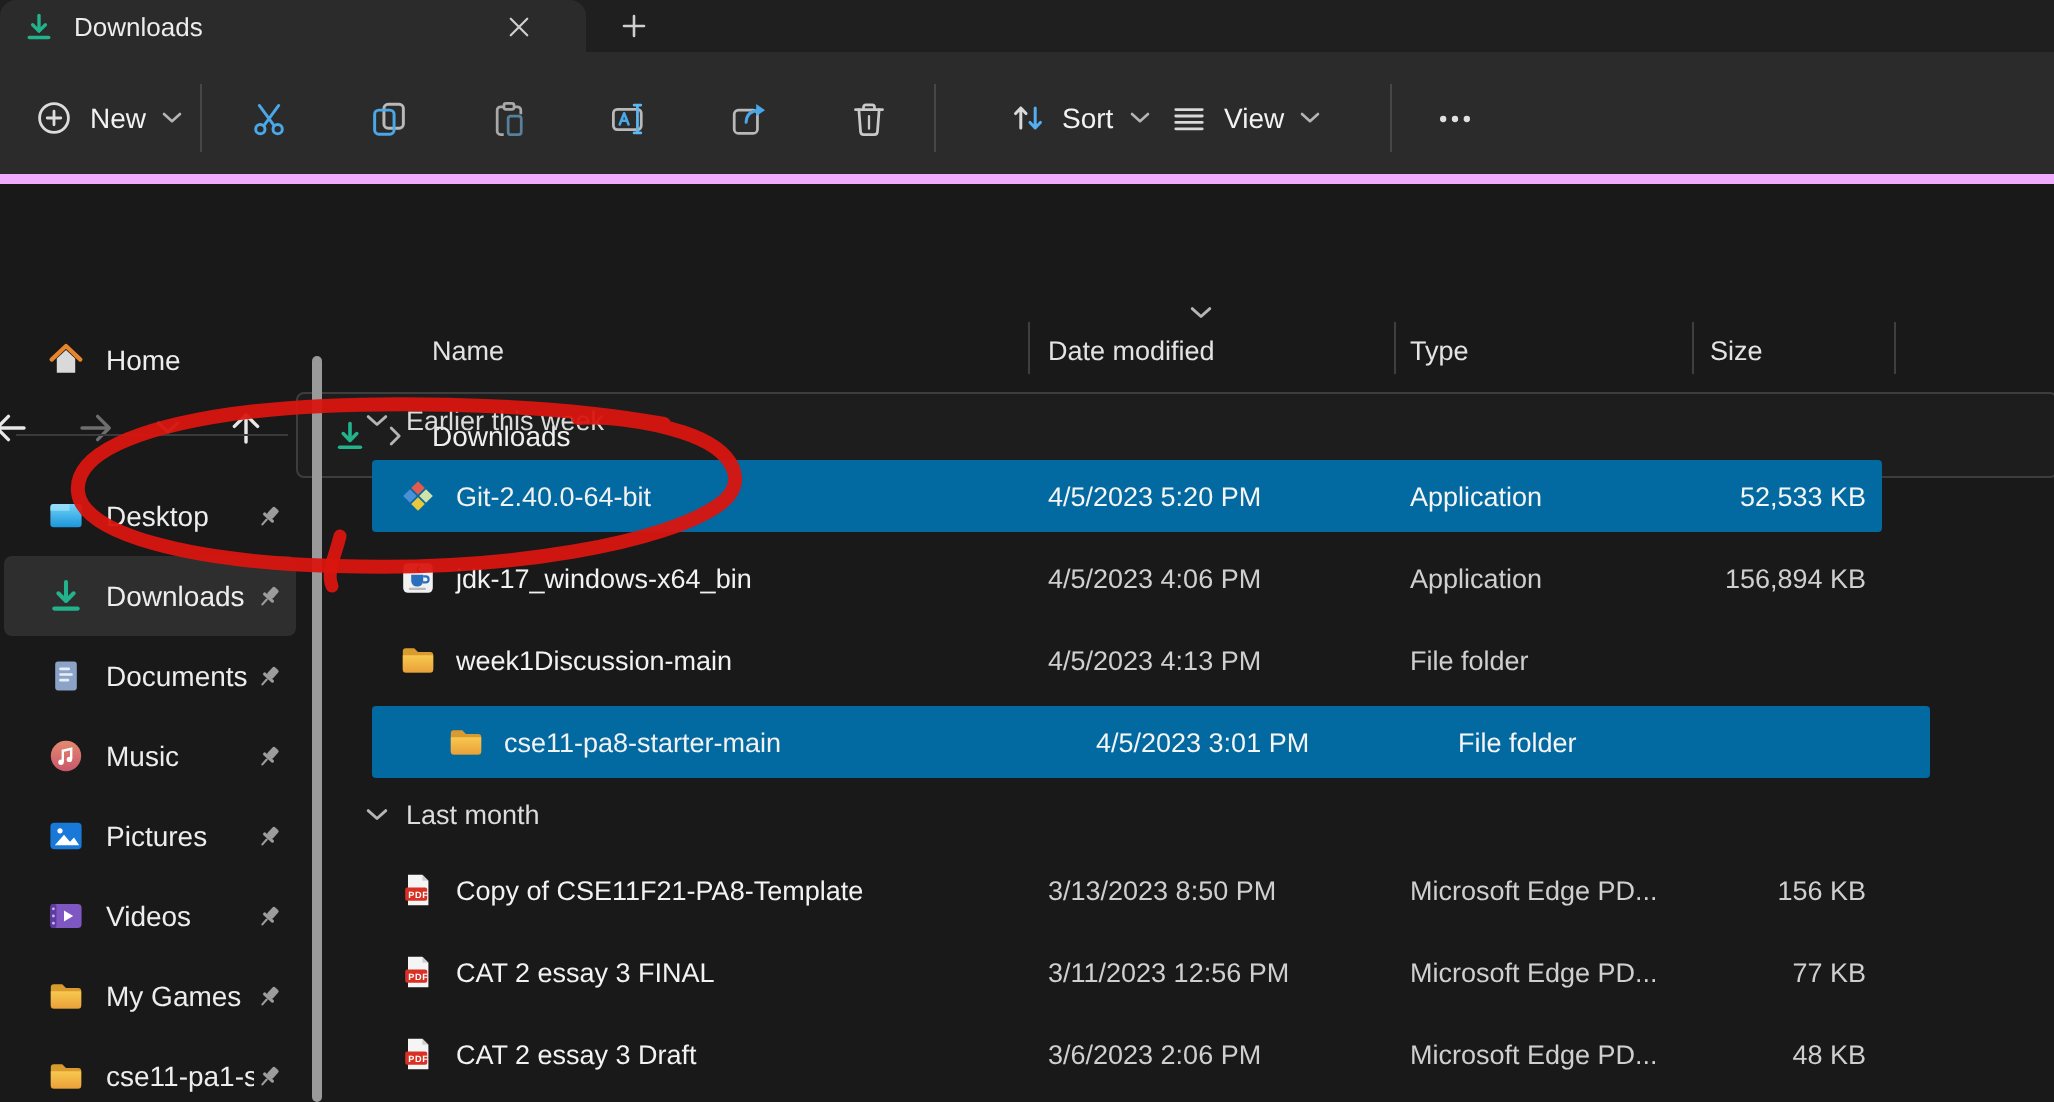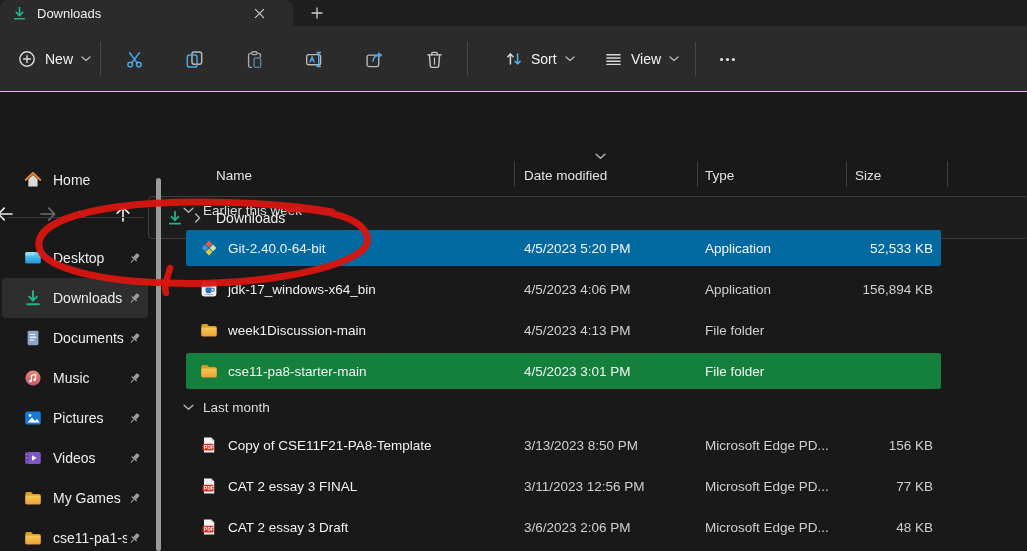--- a/index.html
+++ b/index.html
@@ -14,21 +14,21 @@
   .tab{position:absolute;left:0;top:0;width:293px;height:26px;background:#2b2b2b;
        border-radius:8px 8px 0 0;display:flex;align-items:center;padding-left:12px;box-sizing:border-box;}
   .tab-title{margin-left:10px;font-size:13px;color:#ededed;}
   .tab-close{position:absolute;left:246px;top:2px;width:26px;height:22px;display:flex;
              align-items:center;justify-content:center;border-radius:4px;cursor:default;}
   .newtab{position:absolute;left:304px;top:2px;width:26px;height:22px;display:flex;
           align-items:center;justify-content:center;border-radius:4px;}
 
   
   .toolbar{position:absolute;left:0;top:26px;width:1027px;height:66px;background:#2b2b2b;
-           border-bottom:1px solid #f0abfc;box-sizing:border-box;padding-left:39px;}
+           border-bottom:5px solid #f0abfc;box-sizing:border-box;padding-left:39px;}
   .tb-btn{position:absolute;top:15px;height:36px;display:flex;align-items:center;border-radius:4px;}
   .tb-icon-btn{width:44px;justify-content:center;}
   .tb-label{font-size:14px;color:#f2f2f2;}
   .tb-divider{position:absolute;top:16px;width:1px;height:34px;background:#474747;}
   .chev{margin-left:8px;}
 
   
   .navbar{position:absolute;left:0;top:92px;width:1027px;height:60px;background:#191919;}
   .nav-btn{position:absolute;top:108px;width:28px;height:28px;display:flex;align-items:center;
            justify-content:center;border-radius:4px;}
@@ -60,21 +60,21 @@
   .h-size{width:95px;padding-left:9px;box-sizing:border-box;}
   .h-sep{position:absolute;top:9px;width:1px;height:26px;background:#3f3f3f;}
   .h-sort{position:absolute;left:409px;top:1px;}
 
   .group-header{height:32px;margin-top:4px;display:flex;align-items:center;}
   .group-header .gchev{margin-left:-3px;}
   .group-label{margin-left:9px;font-size:13.5px;color:#dcdcdc;}
   .group + .group .group-header{margin-top:-3px;}
 
   .row{width:755px;height:36px;margin-bottom:5px;display:flex;align-items:center;border-radius:2px;}
-  .row.sel{background:#15803d;}
+  .row.sel{background:#0369a1;padding-left:24px;}
   .row.sel-hover{background:#0369a1;}
   .c-name{width:338px;display:flex;align-items:center;padding-left:14px;box-sizing:border-box;}
   .c-name span{margin-left:10px;font-size:13.5px;color:#f2f2f2;white-space:nowrap;}
   .c-date{width:181px;font-size:13.5px;color:#cfcfcf;}
   .c-type{width:141px;font-size:13.5px;color:#cfcfcf;}
   .c-size{width:95px;font-size:13.5px;color:#cfcfcf;text-align:right;padding-right:8px;box-sizing:border-box;}
   .row.sel .c-date,.row.sel .c-type,.row.sel .c-size,
   .row.sel-hover .c-date,.row.sel-hover .c-type,.row.sel-hover .c-size{color:#f5f5f5;}
 
   .annotation{position:absolute;left:0;top:0;width:1027px;height:551px;pointer-events:none;z-index:50;}
@@ -318,21 +318,21 @@
     <div class="tb-divider" style="left:467px;"></div>
     <div class="tb-btn" style="left:495px;padding:0 10px;">
       <svg width="18" height="18">
           <use href="#icon-sort-arrows"></use>
         </svg>
       <span class="tb-label" style="margin-left:8px;">Sort</span>
       <svg class="chev" width="10" height="6">
           <use href="#icon-chevron-down"></use>
         </svg>
     </div>
-    <div class="tb-btn" style="left:595px;padding:0 10px;">
+    <div class="tb-btn" style="left:576px;padding:0 10px;">
       <svg width="17" height="17">
           <use href="#icon-view-list"></use>
         </svg>
       <span class="tb-label" style="margin-left:9px;">View</span>
       <svg class="chev" width="10" height="6">
           <use href="#icon-chevron-down"></use>
         </svg>
     </div>
     <div class="tb-divider" style="left:695px;"></div>
     <div class="tb-btn tb-icon-btn" style="left:705px;">

